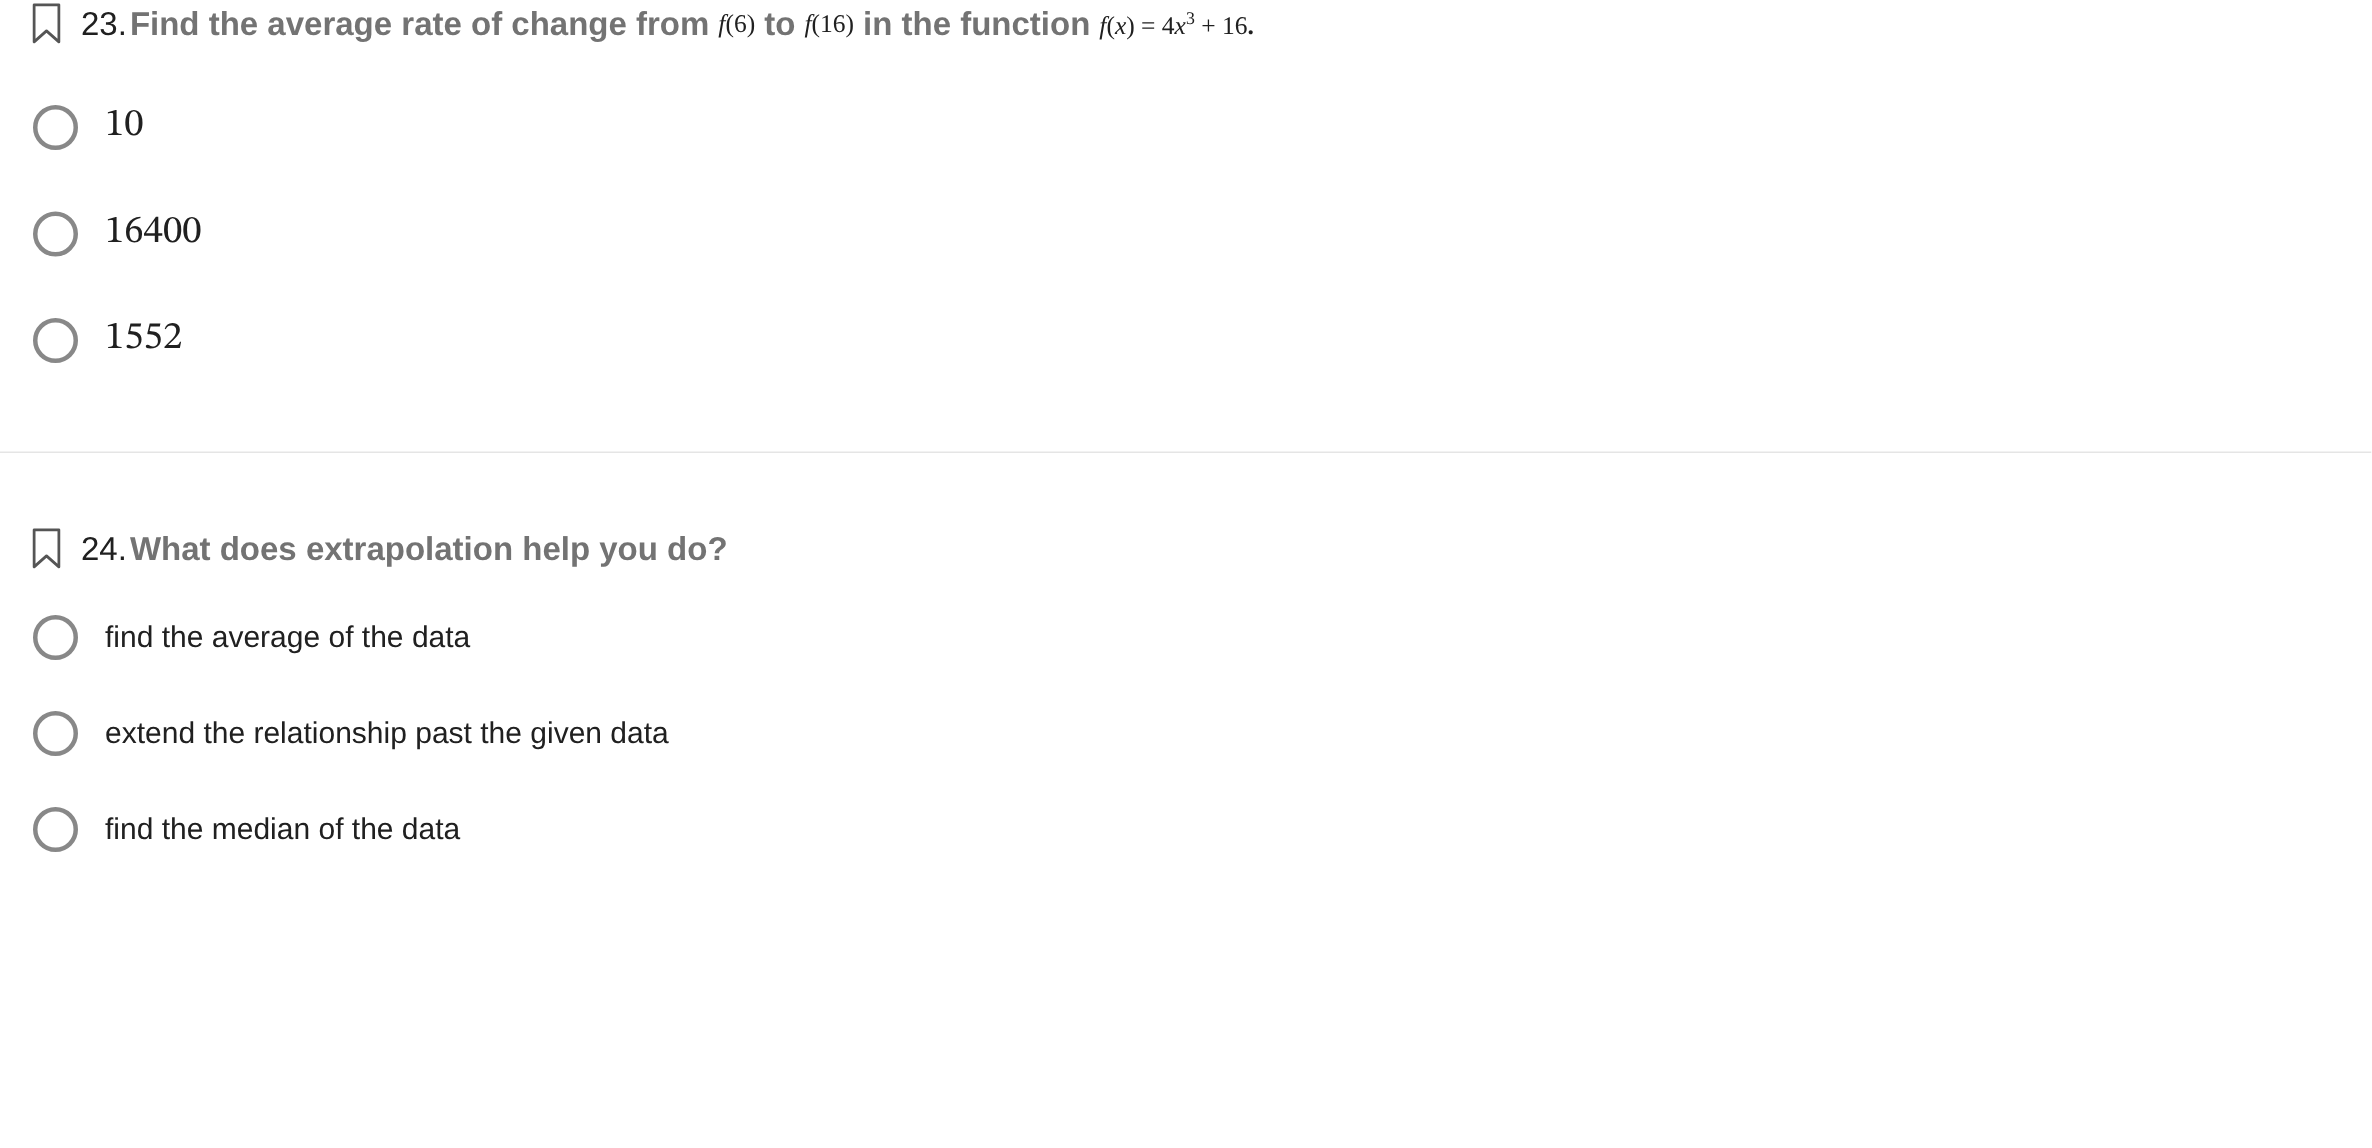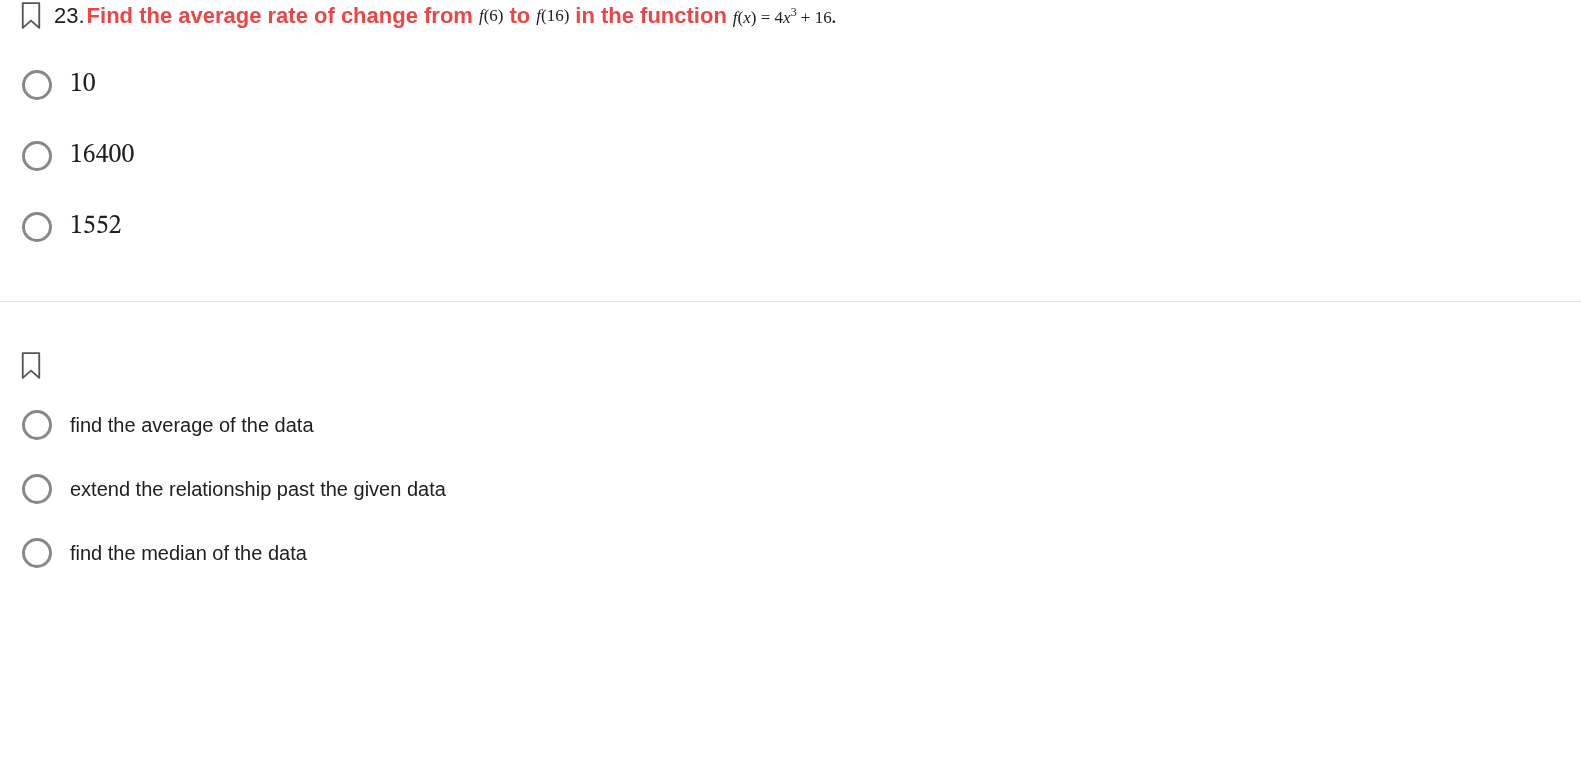--- a/index.html
+++ b/index.html
@@ -27,21 +27,21 @@
   }
   .q-number {
     font-size: 22px;
     font-weight: 400;
     color: #202020;
     margin-right: 2px;
   }
   .q-text {
     font-size: 22px;
     font-weight: 700;
-    color: #ef4444;
+    color: #737373;
   }
   .q-stem {
     display: flex;
     align-items: center;
     flex-wrap: wrap;
     gap: 0;
   }
   .math {
     font-family: Liberation Serif, serif;
     font-size: 17px;
@@ -128,20 +128,24 @@
 
 <hr class="divider">
 
 <div class="question-block">
   <div class="question-header">
     <span class="bookmark">
       <svg viewBox="0 0 24 30" width="22" height="28">
         <path d="M3 1 H21 V28 L12 20 L3 28 Z" fill="none" stroke="#555" stroke-width="2" stroke-linejoin="round"></path>
       </svg>
     </span>
+    <div class="q-stem">
+      <span class="q-number">24.</span>
+      <span class="q-text">What does extrapolation help you do?</span>
+    </div>
   </div>
   <div class="options" style="gap:34px; padding-top:12px;">
     <div class="option">
       <div class="radio"></div>
       <span class="opt-text-sans">find the average of the data</span>
     </div>
     <div class="option">
       <div class="radio"></div>
       <span class="opt-text-sans">extend the relationship past the given data</span>
     </div>

